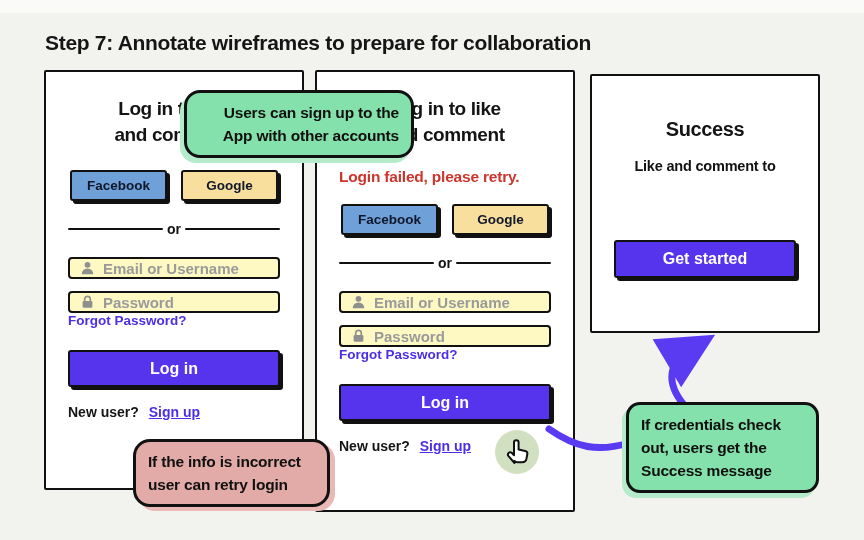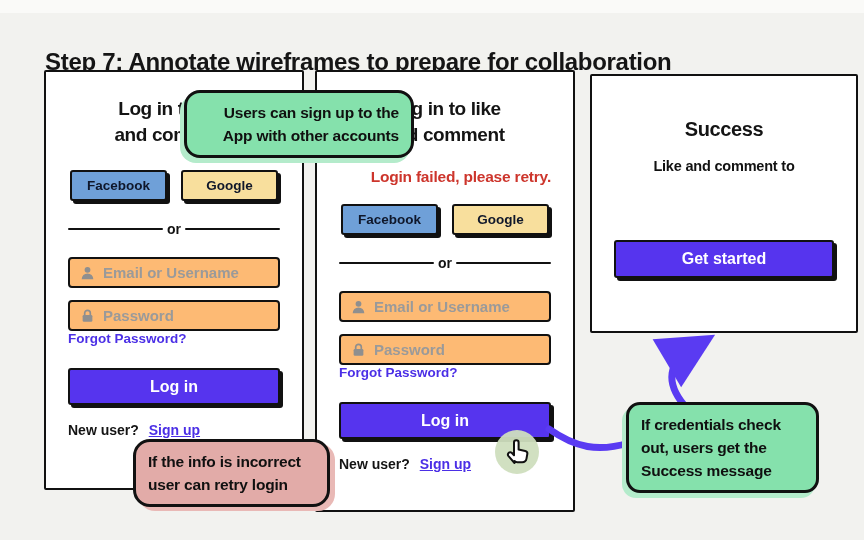--- a/index.html
+++ b/index.html
@@ -9,59 +9,59 @@
     background:#F2F2EF;
     position:relative;
     overflow:hidden;
     color:#121212;
   }
   #canvas { position:absolute; inset:0; width:864px; height:540px; }
   .top-strip { position:absolute; left:0; top:0; width:864px; height:13px; background:#FAFAF8; }
 
   .page-title {
     position:absolute; left:45px; top:31px;
-    font-size:24px; font-weight:800; letter-spacing:-0.3px; color:#151515;margin-top:17px;
+    font-size:21px; font-weight:800; letter-spacing:-0.3px; color:#151515;
   }
 
   
   .panel {
     position:absolute; background:#FFFFFF;
     border:2.5px solid #111; border-radius:2px;
     padding:0 22px; z-index:1;
   }
   #panel-login   { left:44px;  top:70px; width:260px; height:420px; }
   #panel-retry   { left:315px; top:70px; width:260px; height:442px; }
-  #panel-success { left:590px; top:74px; width:268px; height:259px; }
+  #panel-success { left:590px; top:74px; width:230px; height:259px; }
 
   .wf-heading {
     margin-top:24px; text-align:center;
     font-size:19px; line-height:26px; font-weight:800; letter-spacing:-0.4px; color:#141414;
   }
   .error-msg {
-    margin-top:20px; text-align:right;
+    margin-top:20px; text-align:left;
     font-size:15.5px; font-weight:700; color:#CD352C; letter-spacing:-0.2px;
   }
   .social-row { display:flex; justify-content:center; gap:14px; }
   #panel-login .social-row { margin-top:22px; }
   #panel-retry .social-row { margin-top:18px; }
   .btn-social {
     width:97px; height:31px; display:flex; align-items:center; justify-content:center;
     border:2px solid #111; border-radius:3px; box-shadow:3px 3px 0 #111;
     font-size:13.5px; font-weight:700; color:#0f172a; cursor:pointer;
   }
   .btn-facebook { background:#6FA0D8; }
   .btn-google   { background:#F8DF9D; }
 
   .divider { margin-top:20px; display:flex; align-items:center; gap:4px; }
   .divider .line { flex:1; height:2.5px; background:#111; border-radius:2px; }
   .divider .or-label { font-size:14px; font-weight:700; }
 
   .field {
-    position:relative; margin-top:12px; height:31px;
-    border:2px solid #111; border-radius:4px; background:#fdba74;
+    position:relative; margin-top:12px; height:22px;
+    border:2px solid #111; border-radius:4px; background:#fef9c3;
   }
   .field.first { margin-top:20px; }
   .field input {
     position:absolute; inset:0; width:100%; height:100%;
     border:none; outline:none; background:transparent;
     padding-left:33px; font-family:"Liberation Sans", sans-serif;
     font-size:15px; font-weight:600; color:#555;
   }
   .field input::placeholder { color:#9A9A9A; opacity:1; }
   .field .f-icon { position:absolute; left:10px; top:50%; transform:translateY(-50%); line-height:0; }

